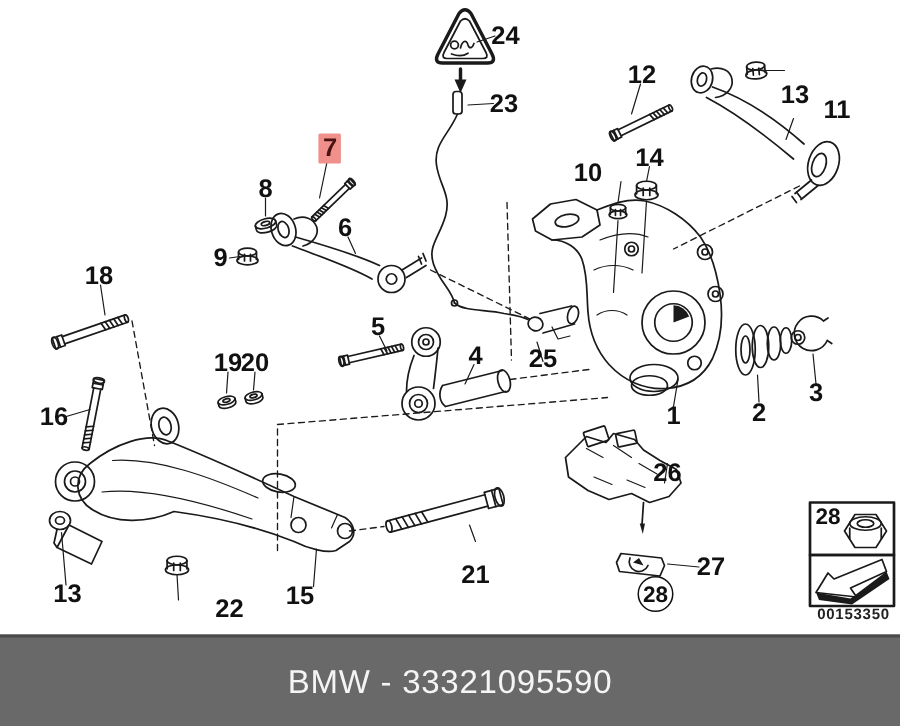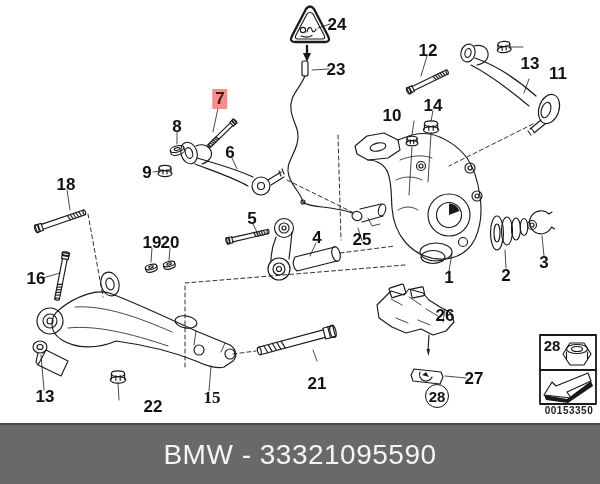--- a/index.html
+++ b/index.html
@@ -18,21 +18,21 @@
   .callout.highlighted{background:var(--highlight,#f0908c);color:var(--highlight-text,#4a1210);
            padding:1px 3px 2px;border-radius:1px;}
   .callout.circled{width:22px;height:22px;border:1.5px solid #111;border-radius:50%;
            display:flex;align-items:center;justify-content:center;font-size:15px;background:#fff;}
   .legend-num{position:absolute;transform:translate(-50%,-50%);font-size:15px;font-weight:bold;color:#111;}
   .legend-code{position:absolute;transform:translate(-50%,-50%);font-size:10px;font-weight:bold;
            color:#222;letter-spacing:0.5px;}
   #footer{position:absolute;left:0;top:423px;width:600px;height:61px;
           background:var(--footer-bg,#696969);border-top:2px solid var(--footer-border,#4a4a4a);
           box-sizing:border-box;display:flex;align-items:center;justify-content:center;gap:30px;
-          color:var(--footer-text,#f5f5f5);font-size:28px;letter-spacing:0.5px;}
+          color:var(--footer-text,#f5f5f5);font-size:22px;letter-spacing:0.5px;}
 </style>
 </head>
 <body>
 
 <div id="stage">
 
   <svg id="art" width="600" height="423" viewBox="0 0 600 423">
     <defs>
       <g id="boltH">
         <path class="ln" vector-effect="non-scaling-stroke" d="M0,-5 L9,-5 L9,5 L0,5 Z"></path>
@@ -238,21 +238,21 @@
       <div class="callout" style="left: 252px; top: 218px;">5</div>
       <div class="callout" style="left: 230px; top: 152px;">6</div>
       <div class="callout highlighted" style="left: 220px; top: 99px;">7</div>
       <div class="callout" style="left: 177px; top: 126px;">8</div>
       <div class="callout" style="left: 147px; top: 172px;">9</div>
       <div class="callout" style="left: 392px; top: 115px;">10</div>
       <div class="callout" style="left: 530px; top: 73px; margin-left: 28px;">11</div>
       <div class="callout" style="left: 428px; top: 50px;">12</div>
       <div class="callout" style="left: 530px; top: 47px; margin-top: 16px;">13</div>
       <div class="callout" style="left: 433px; top: 105px;">14</div>
-      <div class="callout" style="left: 212px; top: 397px; font-family: Liberation Serif, serif;">15</div>
+      <div class="callout" style="left: 200px; top: 397px;">15</div>
       <div class="callout" style="left: 36px; top: 278px;">16</div>
       <div class="callout" style="left: 45px; top: 396px;">13</div>
       <div class="callout" style="left: 66px; top: 184px;">18</div>
       <div class="callout" style="left: 152px; top: 242px;">19</div>
       <div class="callout" style="left: 170px; top: 242px;">20</div>
       <div class="callout" style="left: 317px; top: 367px; margin-top: 16px;">21</div>
       <div class="callout" style="left: 119px; top: 406px; margin-left: 34px;">22</div>
       <div class="callout" style="left: 336px; top: 69px;">23</div>
       <div class="callout" style="left: 337px; top: 24px;">24</div>
       <div class="callout" style="left: 362px; top: 239px;">25</div>

